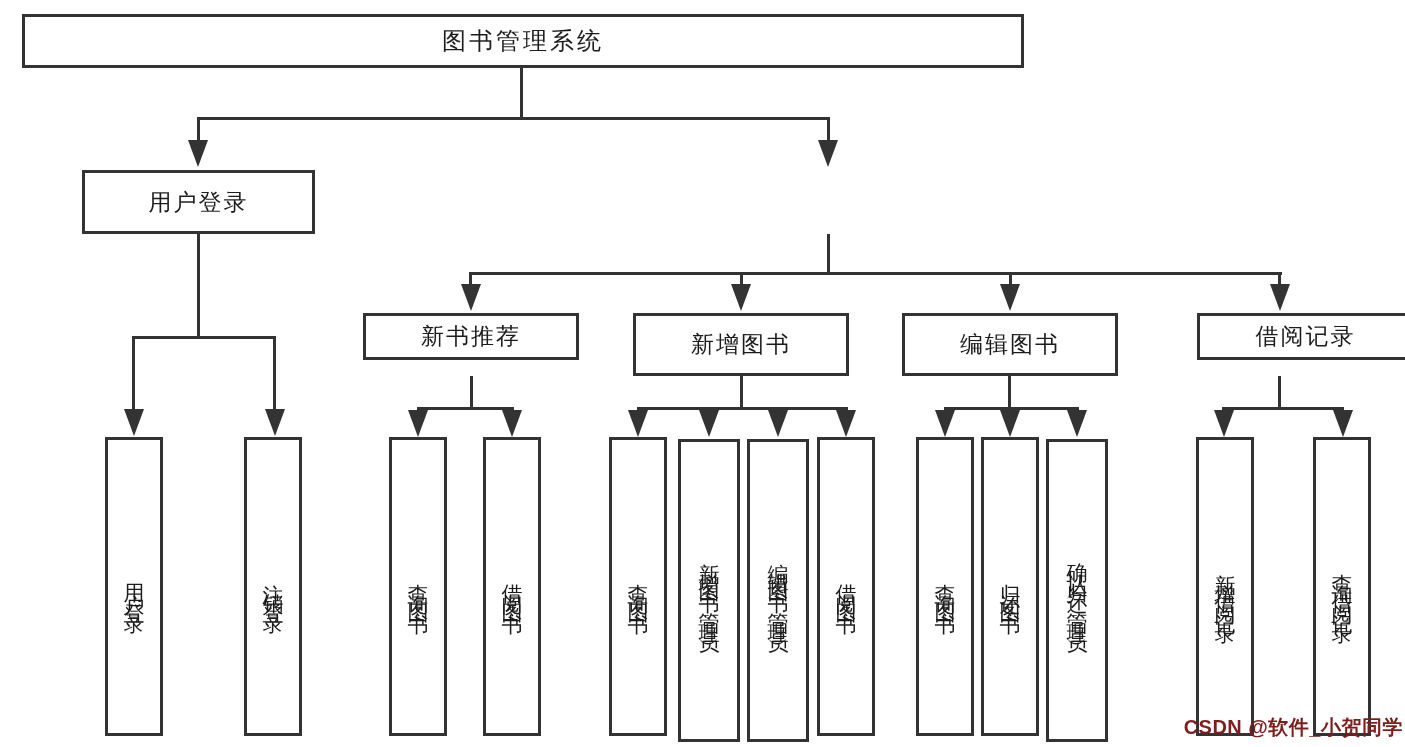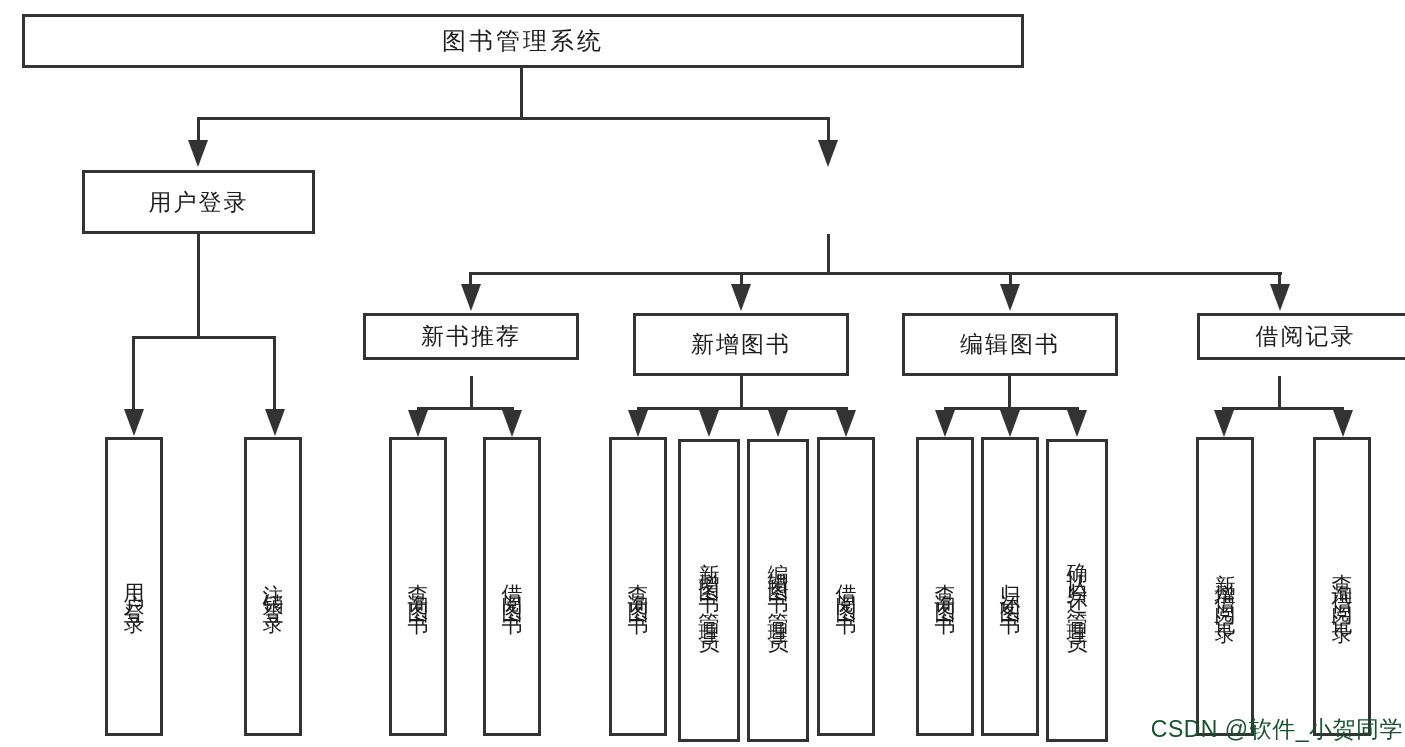--- a/index.html
+++ b/index.html
@@ -12,22 +12,22 @@
   .vl{width:3px;}
   .arr{position:absolute;width:0;height:0;
        border-left:10px solid transparent;border-right:10px solid transparent;
        border-top:27px solid #333333;}
   .node{position:absolute;background:#ffffff;border:3px solid #333333;box-sizing:border-box;
         display:flex;align-items:center;justify-content:center;text-align:center;}
   .hnode{font-size:23px;letter-spacing:2px;align-items:center;}
   .root{font-size:24px;letter-spacing:3px;}
   .vnode .vtext{writing-mode:vertical-rl;text-orientation:mixed;
                 font-size:21px;letter-spacing:10px;line-height:1.15;}
-  .watermark{position:absolute;top:714px;right:2px;font-size:23px;color:#14532d;
-             letter-spacing:0.5px;white-space:nowrap;z-index:10;}
+  .watermark{position:absolute;top:714px;right:2px;font-size:20px;color:#7f1d1d;
+             letter-spacing:0.5px;white-space:nowrap;z-index:10;font-weight:bold;}
 </style>
 </head>
 <body>
 
 <div class="canvas">
 
   <div class="vl" style="left:520px;top:68px;height:49px;"></div>
   <div class="hl" style="left:197px;top:117px;width:633px;"></div>
   <div class="vl" style="left:197px;top:117px;height:26px;"></div>
   <div class="vl" style="left:827px;top:117px;height:26px;"></div>

